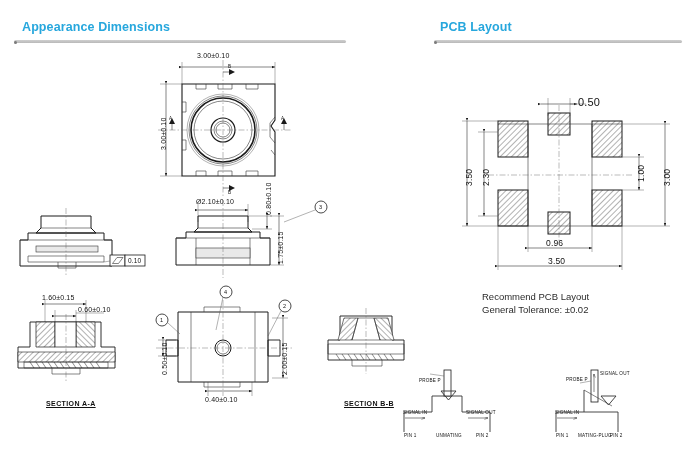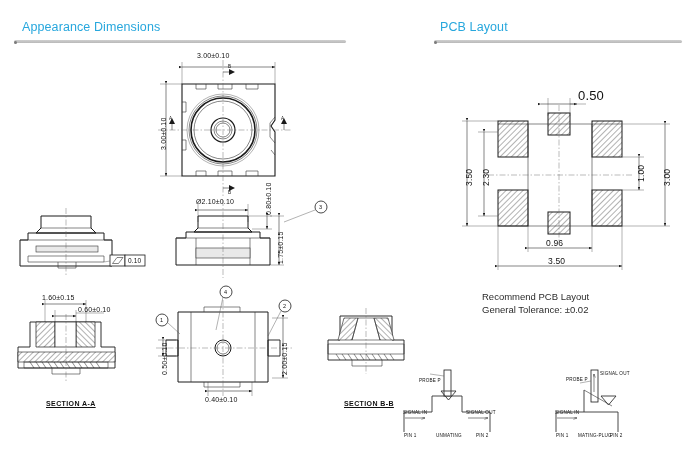--- a/index.html
+++ b/index.html
@@ -7,21 +7,21 @@
     width:696px;height:470px;position:relative;overflow:hidden;
     font-family:"Liberation Sans", sans-serif;
     color:#1a1a1a;
   }
   .page{position:absolute;inset:0;}
 
   
   .sec-title{
     position:absolute;
     font-size:12.5px;
-    font-weight:normal;
+    font-weight:bold;
     color:#27a7dd;
     letter-spacing:.1px;
     white-space:nowrap;
   }
   #title-left{left:22px;top:20px;}
   #title-right{left:440px;top:20px;}
   .sec-rule{
     position:absolute;height:3px;border-radius:2px;
     background:linear-gradient(to bottom,#cfcfcf,#b9b9b9);
   }
@@ -395,21 +395,21 @@
   <div class="dim v" style="left:161px;top:375px;">0.50±0.10</div>
   <div class="dim v" style="left:281px;top:375px;">2.00±0.15</div>
   <div class="dim" style="left:205px;top:396px;">0.40±0.10</div>
   <div class="tiny" style="left:160px;top:317px;font-size:5.5px;">1</div>
   <div class="tiny" style="left:283px;top:303px;font-size:5.5px;">2</div>
   <div class="tiny" style="left:319px;top:204px;font-size:5.5px;">3</div>
   <div class="tiny" style="left:224px;top:289px;font-size:5.5px;">4</div>
 
   <div class="sect-cap" style="left:344px;top:400px;">SECTION B-B</div>
 
-  <div class="dim" style="left:578px;top:88px;font-size:13px;">0.50</div>
+  <div class="dim" style="left:578px;top:96px;font-size:11px;">0.50</div>
   <div class="dim v" style="left:481px;top:186px;font-size:8.5px;">2.30</div>
   <div class="dim v" style="left:636px;top:182px;font-size:8.5px;">1.00</div>
   <div class="dim v" style="left:662px;top:186px;font-size:8.5px;">3.00</div>
   <div class="dim v" style="left:464px;top:186px;font-size:8.5px;">3.50</div>
   <div class="dim" style="left:546px;top:238px;font-size:8.5px;">0.96</div>
   <div class="dim" style="left:548px;top:256px;font-size:8.5px;">3.50</div>
 
   <div class="note" style="left:482px;top:291px;">Recommend PCB Layout</div>
   <div class="note" style="left:482px;top:304px;">General Tolerance: ±0.02</div>
 

